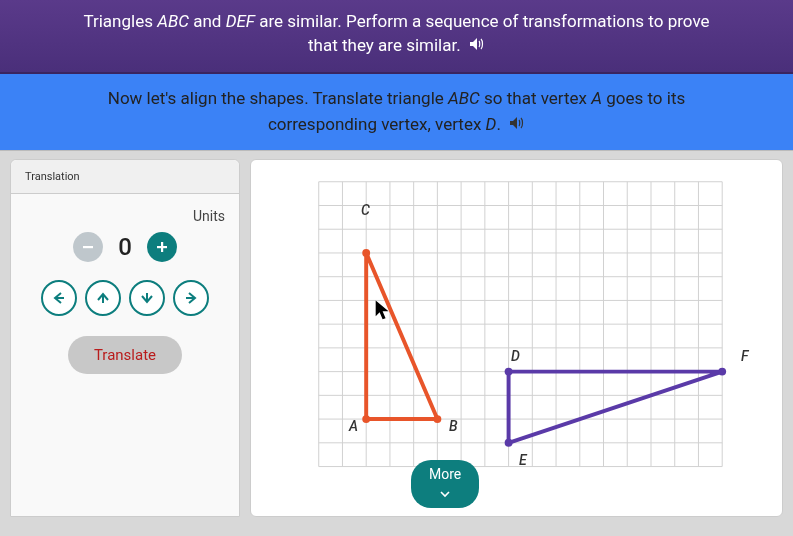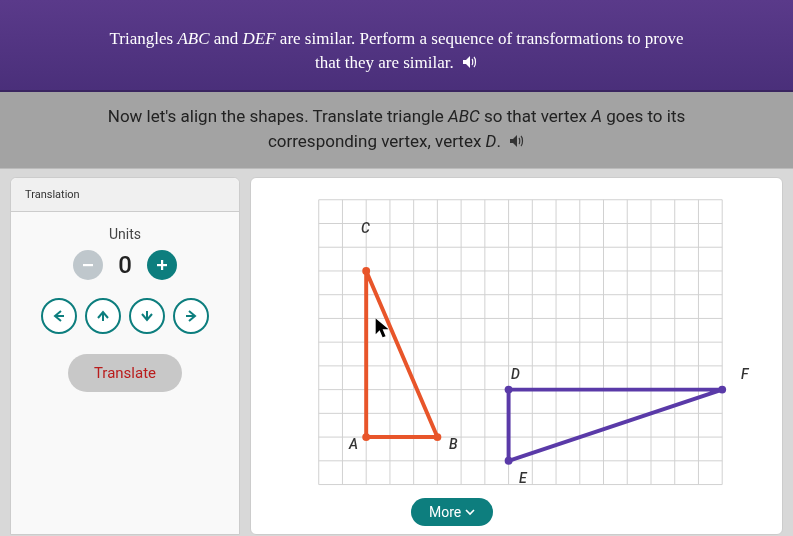--- a/index.html
+++ b/index.html
@@ -8,29 +8,28 @@
     background: #d8d8d8;
     width: 793px;
     height: 536px;
     overflow: hidden;
     position: relative;
   }
   .header {
     background: linear-gradient(to bottom, #5a3a8a, #4a2f7a);
     color: #fff;
     text-align: center;
-    padding: 27px 20px 14px;
+    padding: 10px 20px 14px;
     font-size: 17px;
     line-height: 1.4;
     border-bottom: 2px solid #3a2560;
-    font-family: Liberation Serif, serif;
   }
   .header .italic { font-style: italic; }
   .subheader {
-    background: #a3a3a3;
+    background: #3b82f6;
     padding: 12px 32px;
     text-align: center;
     font-size: 17px;
     line-height: 1.5;
     color: #222;
     border-bottom: 1px solid #bbb;
   }
   .subheader .italic { font-style: italic; }
   .sound-icon {
     display: inline-block;
@@ -59,20 +58,21 @@
     border-radius: 6px 6px 0 0;
   }
   .panel-body {
     padding: 14px;
     text-align: center;
   }
   .label {
     font-size: 14px;
     color: #444;
     margin-bottom: 8px;
+    text-align: right;
   }
   .stepper {
     display: flex;
     align-items: center;
     justify-content: center;
     gap: 10px;
     margin-bottom: 18px;
   }
   .round-btn {
     width: 30px; height: 30px;
@@ -124,20 +124,21 @@
     bottom: 8px;
     background: #0d7e7e;
     color: #fff;
     border-radius: 20px;
     padding: 6px 18px;
     font-size: 14px;
     display: flex;
     align-items: center;
     gap: 4px;
     cursor: pointer;
+    flex-direction: column;
   }
   .vlabel {
     position: absolute;
     font-style: italic;
     font-size: 14px;
     color: #333;
     font-weight: 500;
   }
 </style>
 </head>

